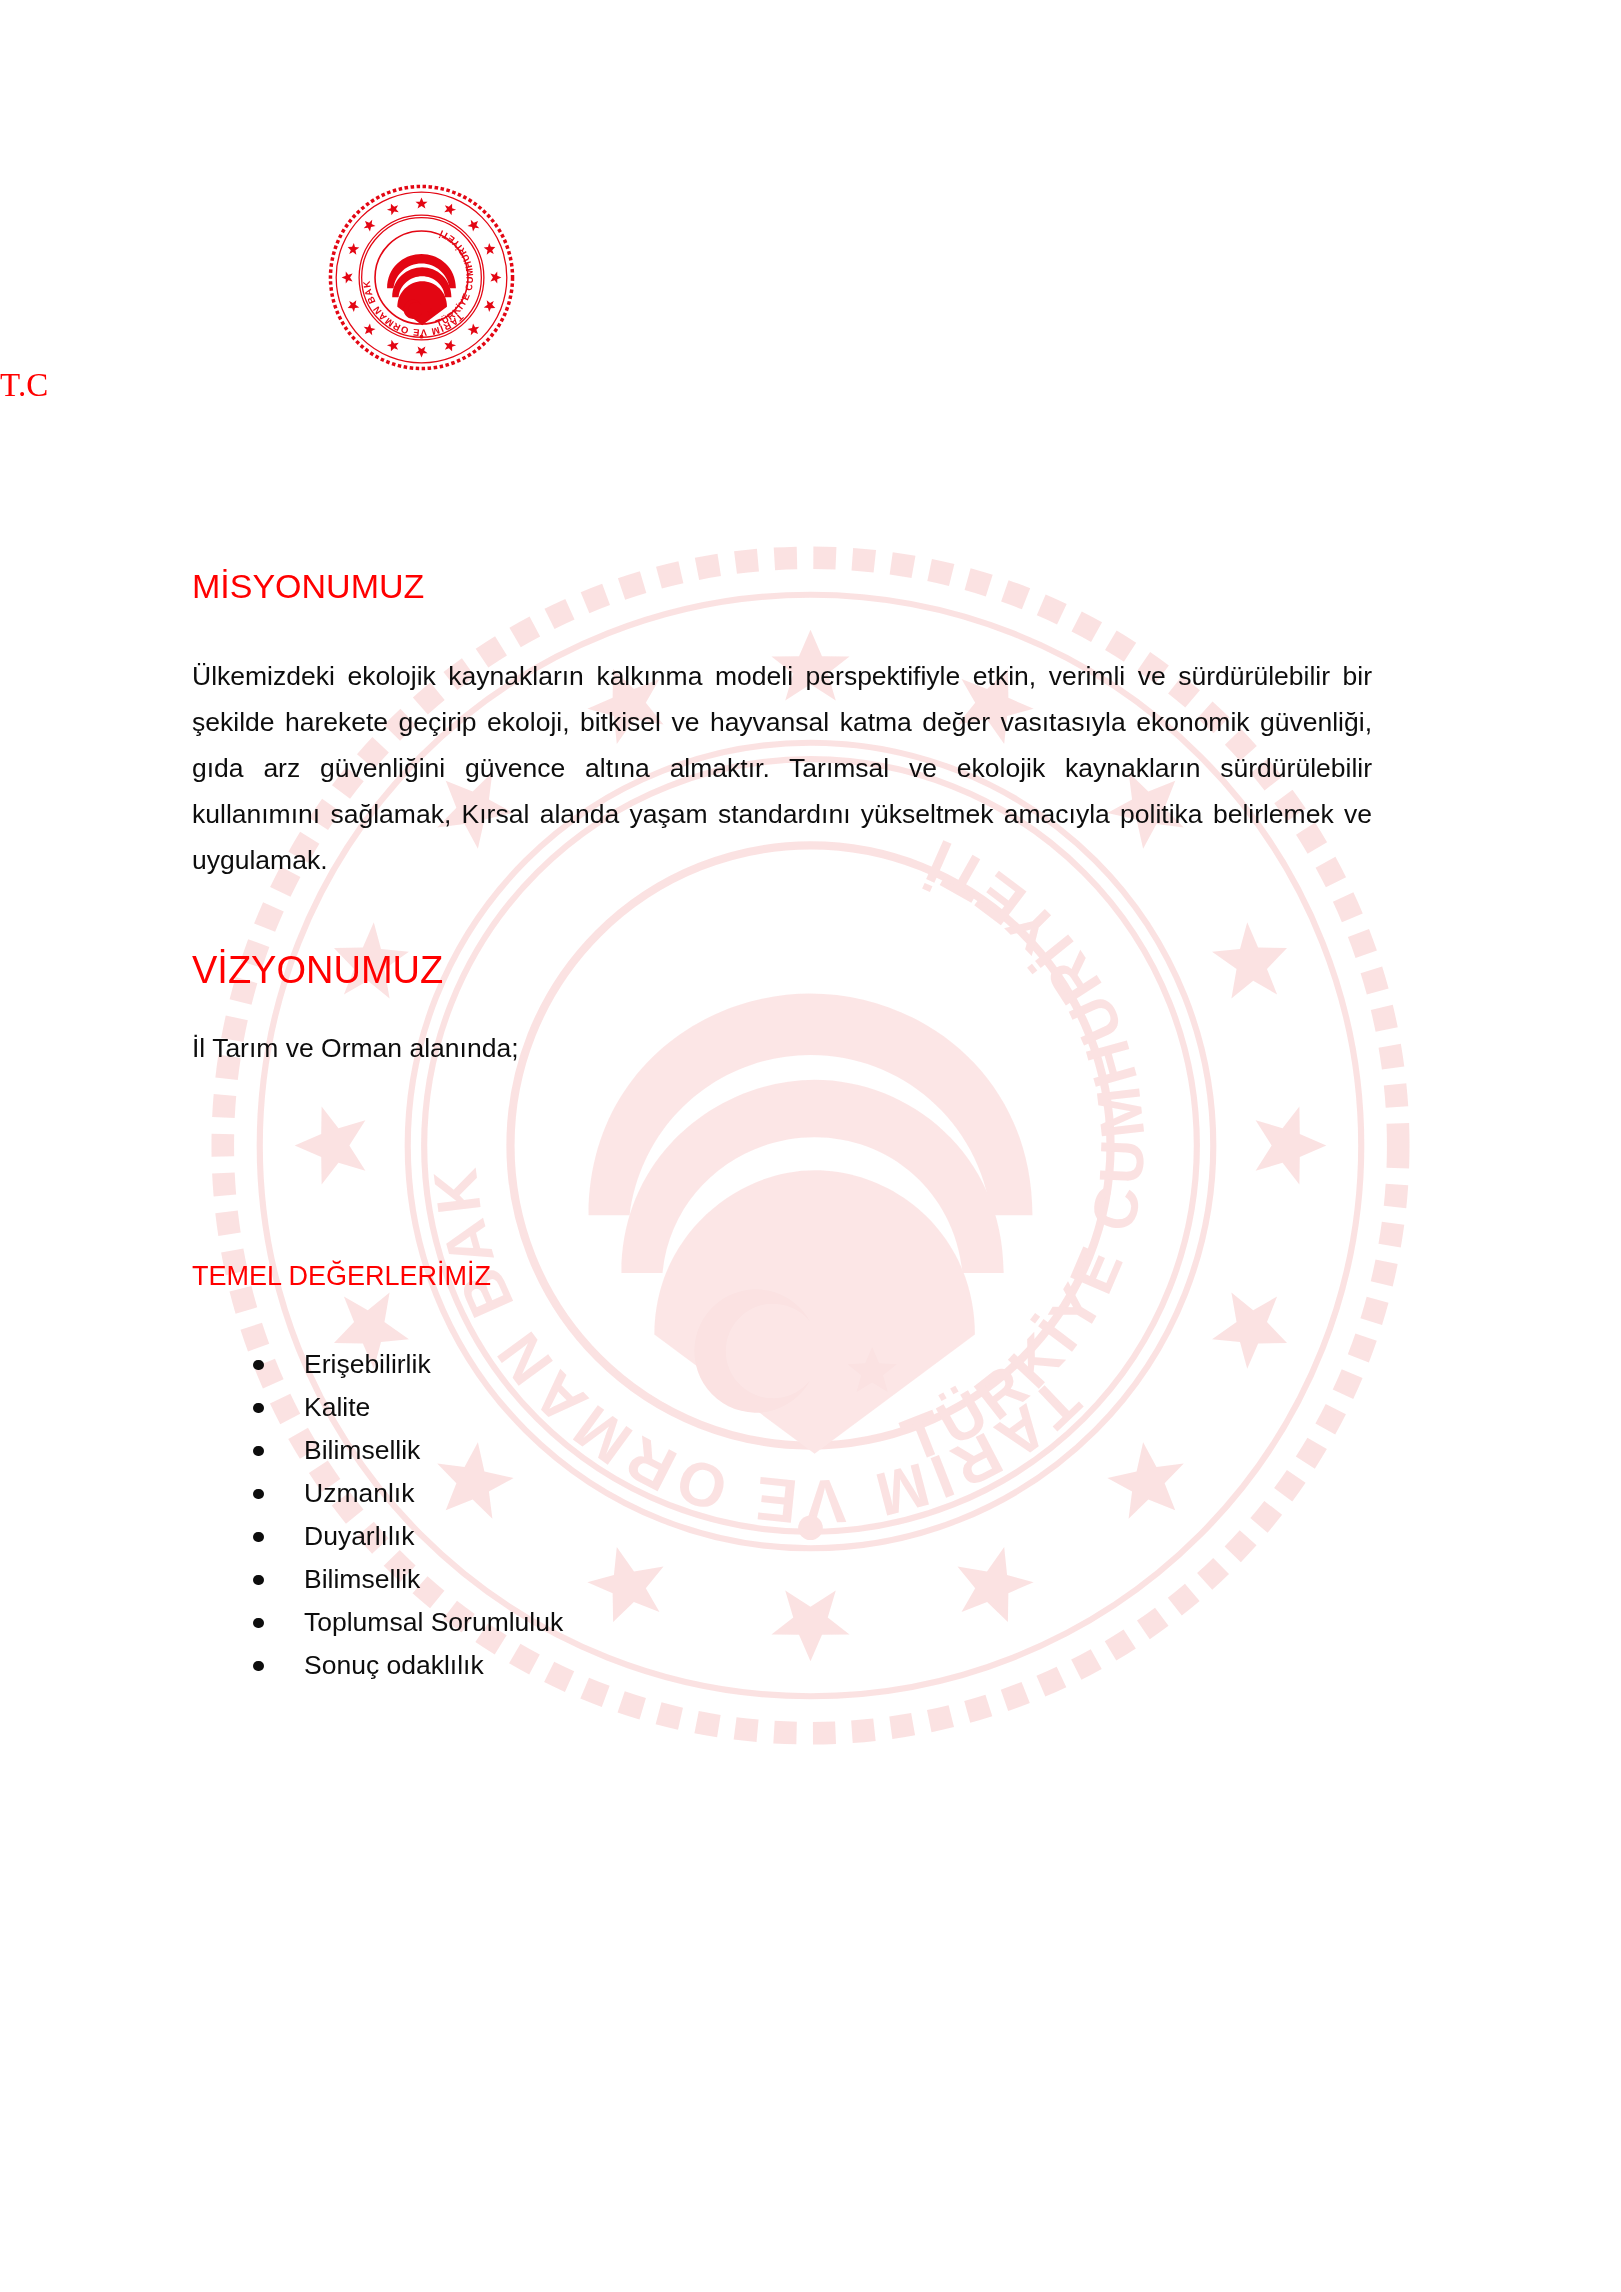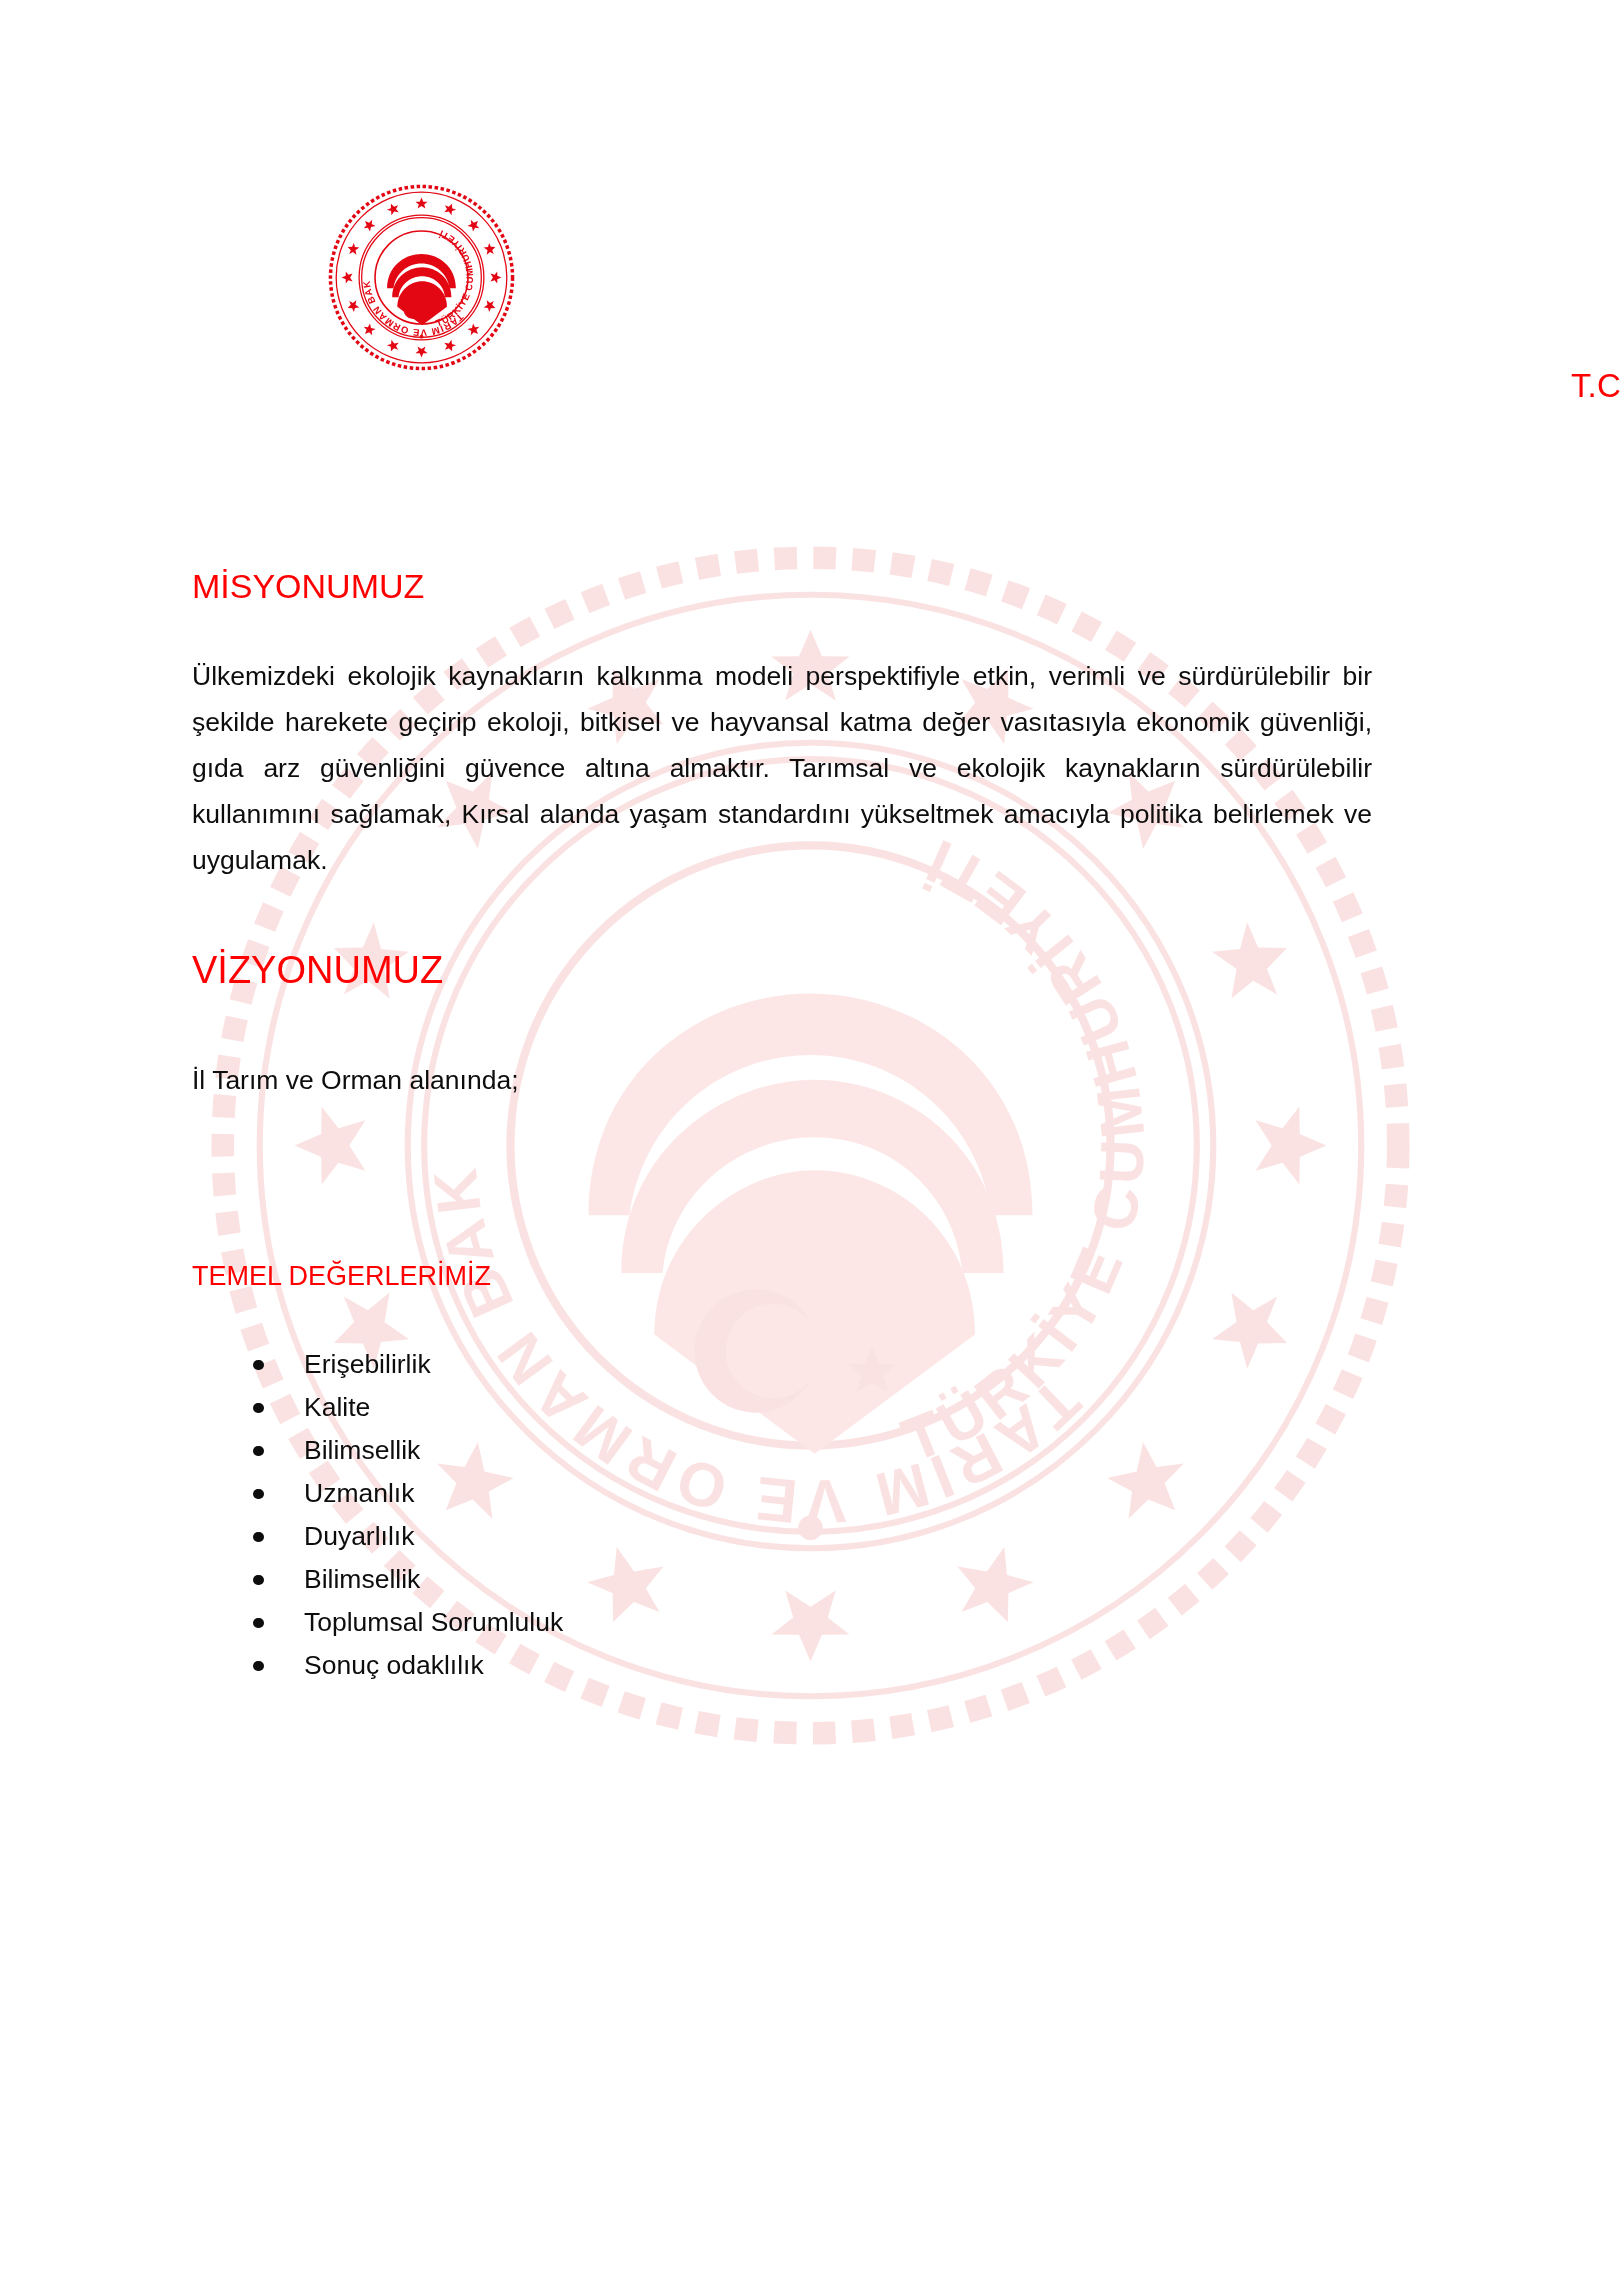--- a/index.html
+++ b/index.html
@@ -44,23 +44,23 @@
   .content {
     position: absolute;
     inset: 0;
     z-index: 2;
   }
 
   .title-line {
     position: absolute;
     left: 0;
     width: 1621px;
-    text-align: right;
+    text-align: left;
     color: #ff0000;
-    font-family: Liberation Sans, sans-serif;
+    font-family: Liberation Serif, serif;
     letter-spacing: 0.2px;
   }
   .title-tc {
     top: 367px;
     font-size: 33px;
   }
   .title-main {
     top: 438px;
     font-size: 33px;
   }
@@ -79,21 +79,21 @@
     position: absolute;
     left: 192px;
     width: 1180px;
     color: #0d0d0d;
     font-size: 26.5px;
     line-height: 46px;
     text-align: justify;
     font-family: "Liberation Sans", sans-serif;
   }
   .para-mission { top: 632px; margin-top: 21px; }
-  .para-vision-intro { top: 1025px; width: 882px; text-align: left; margin-top: 32px; }
+  .para-vision-intro { top: 1025px; width: 882px; text-align: left; }
   .para-vision-body  { top: 1084px; }
 
   .values-list {
     position: absolute;
     left: 235px;
     top: 1343px;
     margin: 0;
     padding: 0 0 0 69px;
     list-style: none;
     color: #0d0d0d;

